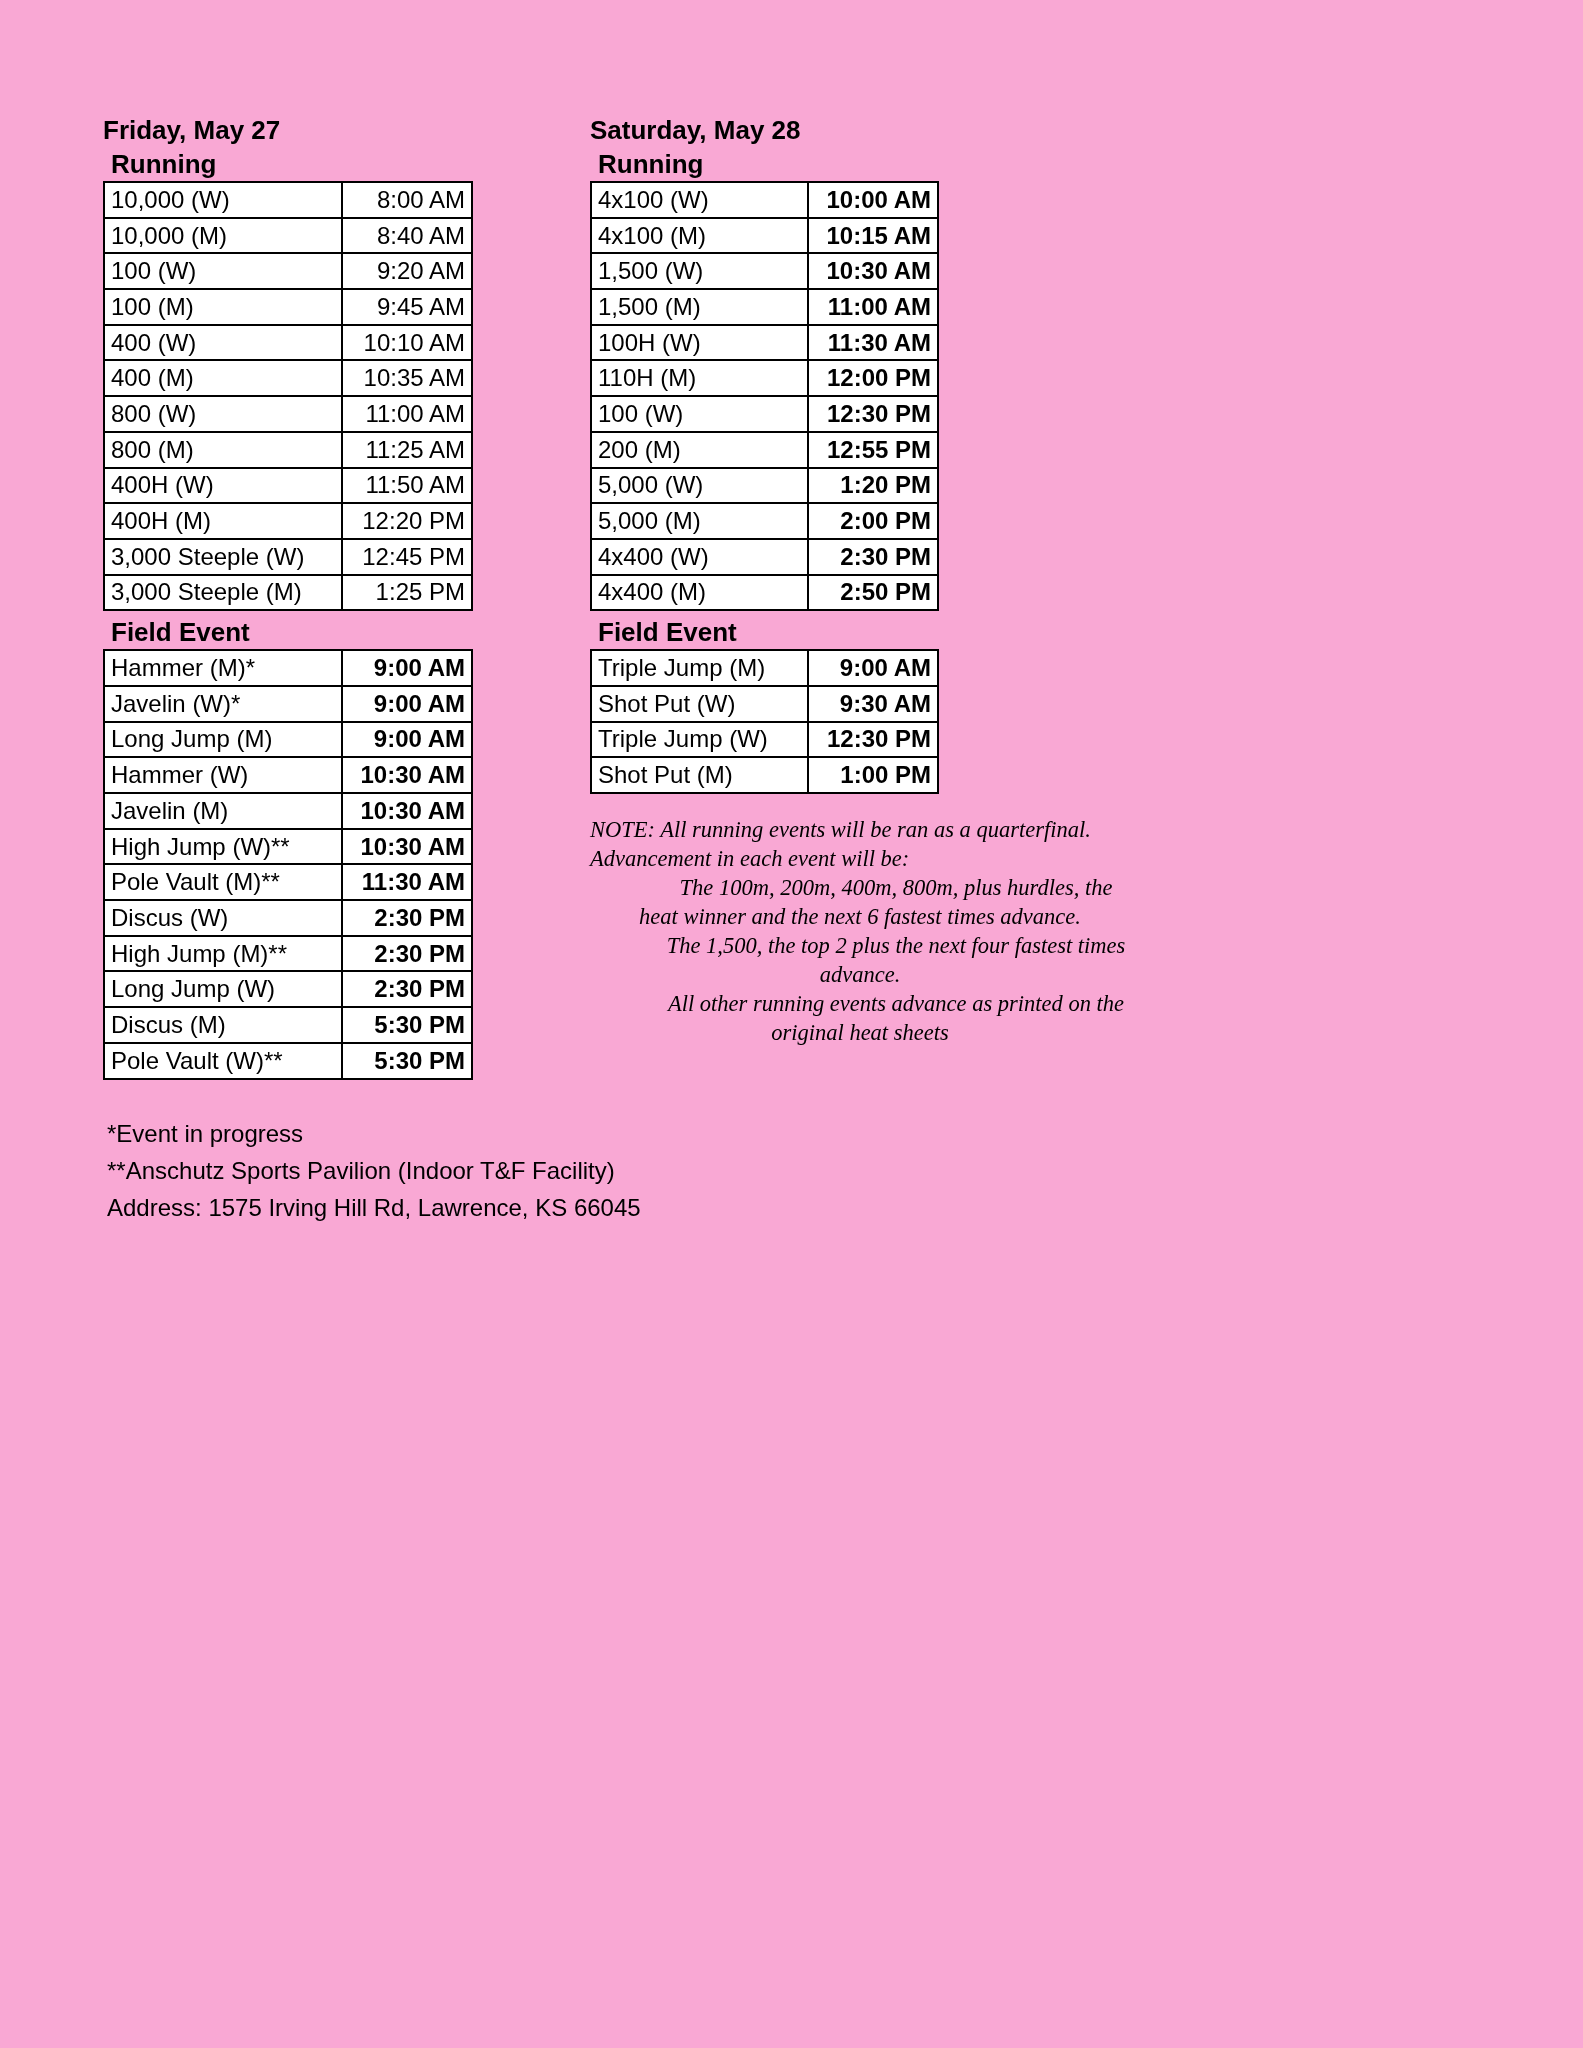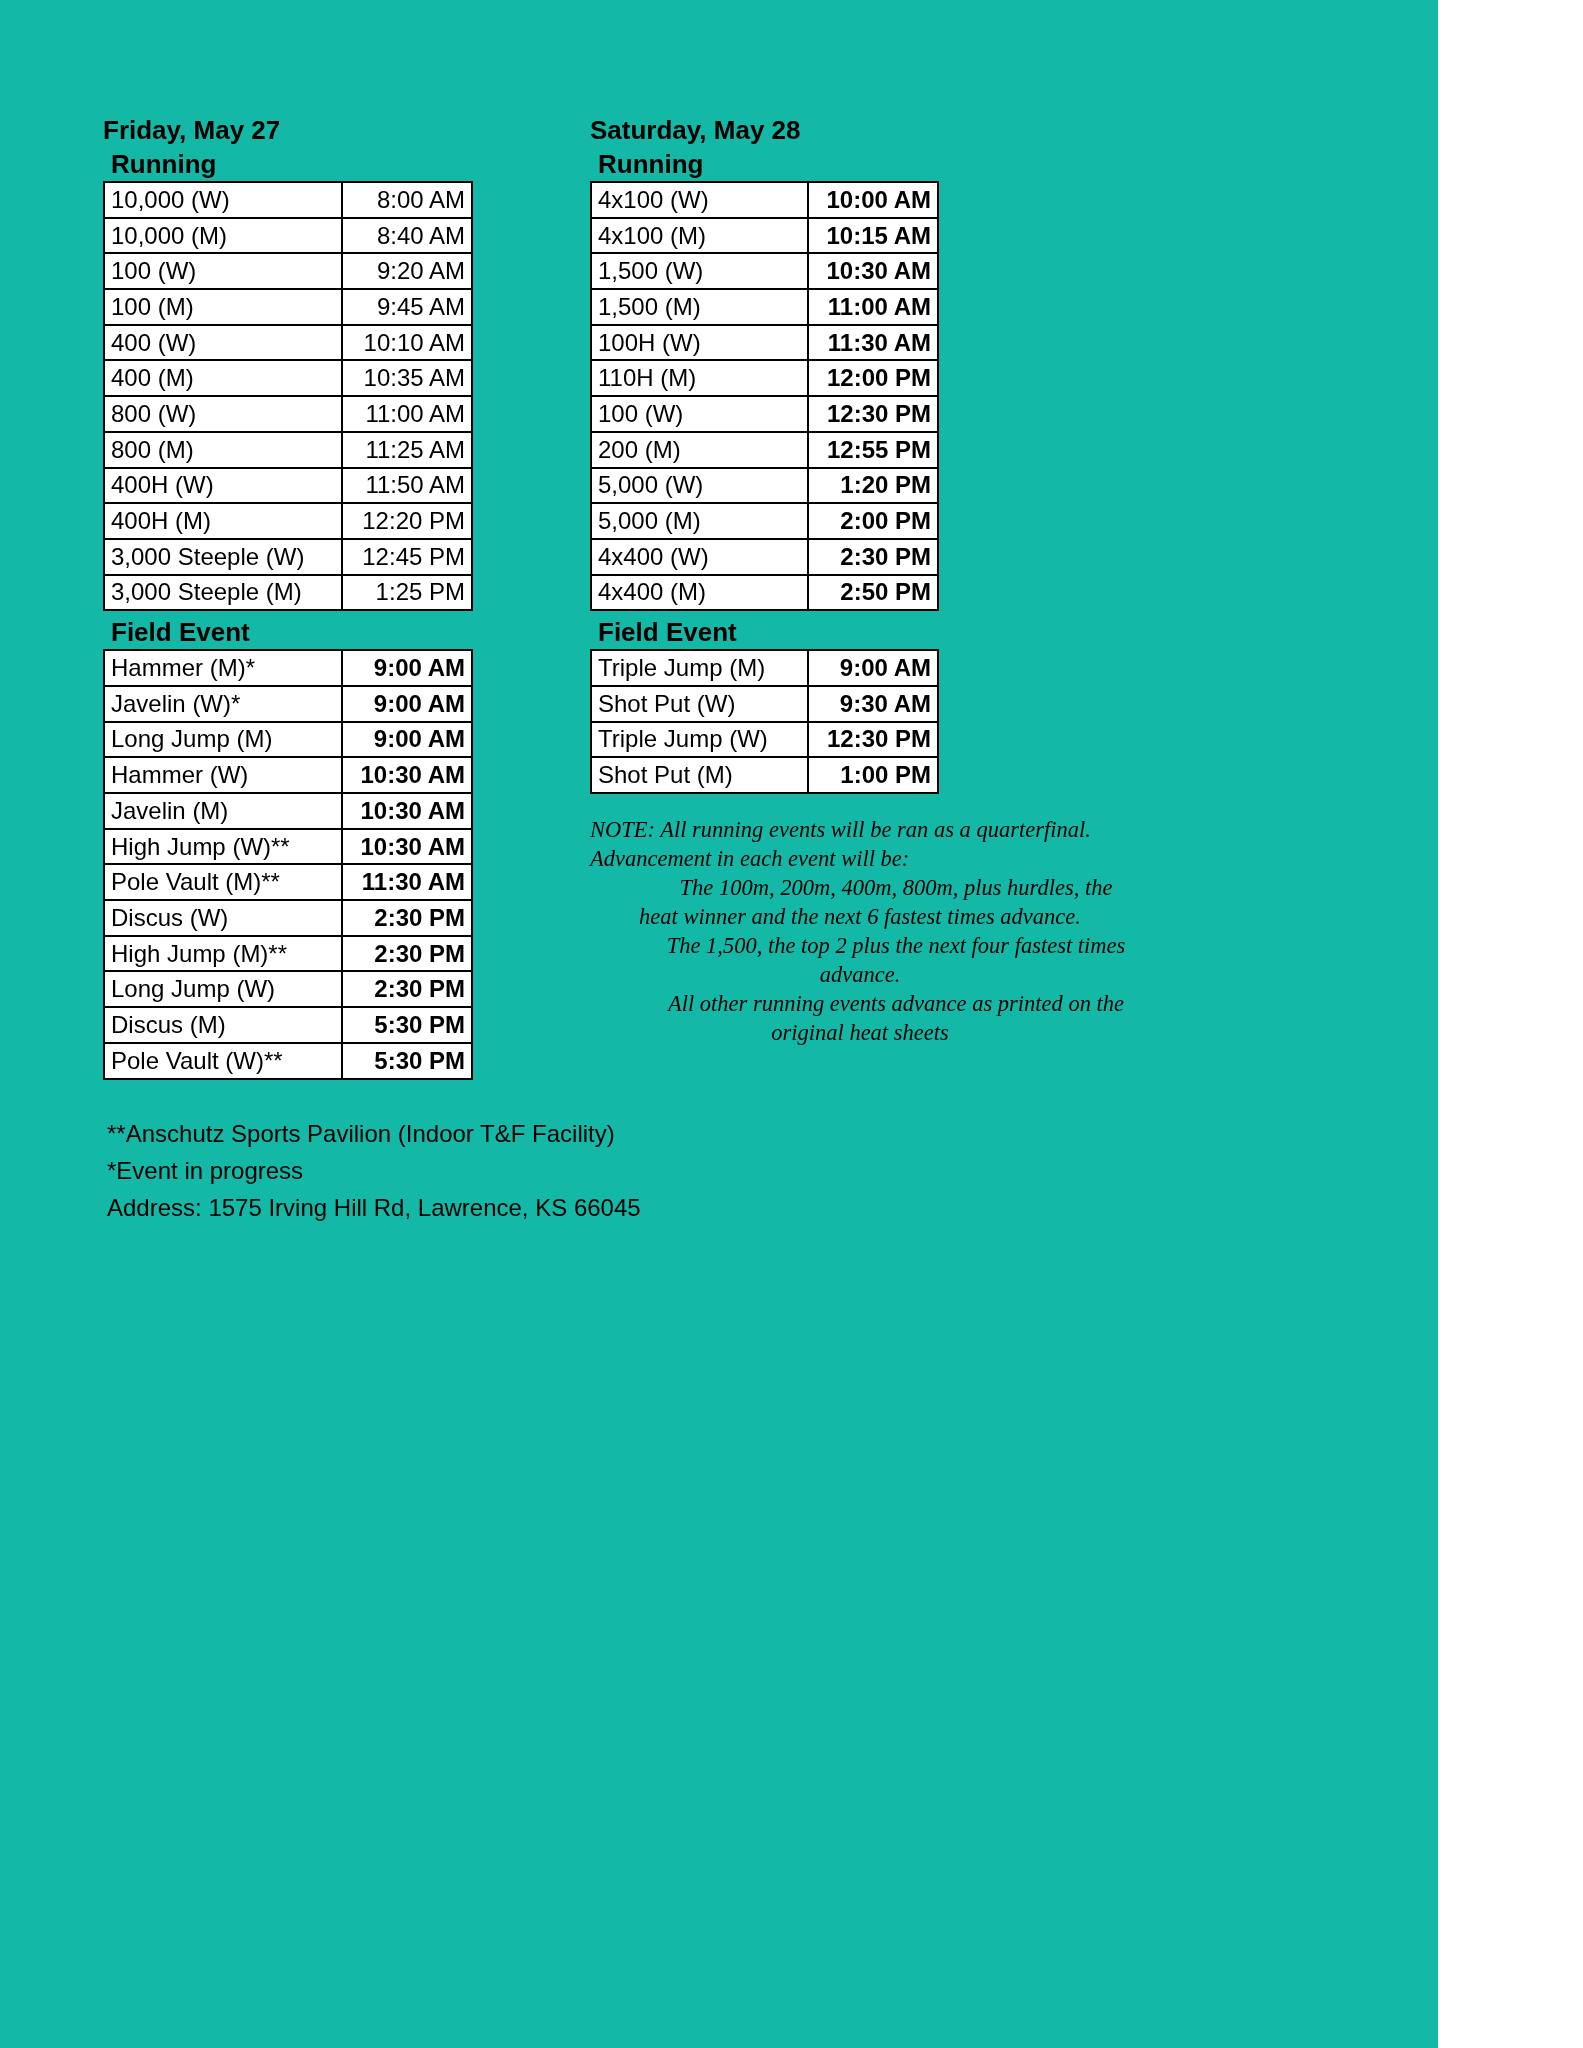--- a/index.html
+++ b/index.html
@@ -4,21 +4,21 @@
 <style>
   * { margin: 0; padding: 0; box-sizing: border-box; }
   html, body { background: #ffffff; }
   body {
     width: 1583px;
     height: 2048px;
     position: relative;
     font-family: "Liberation Sans", sans-serif;
     color: #000000;
   }
-  .page { position: relative; width: 1438px; height: 2048px; background: #14b8a6; }
+  .page { position: relative; width: 1583px; height: 2048px; background: #f9a8d4; }
 
   .day-col { position: absolute; top: 112px; }
   .col-friday   { left: 103px; width: 370px; }
   .col-saturday { left: 578px; width: 540px; padding-left: 12px; }
 
   .day-title {
     font-size: 26px;
     font-weight: bold;
     line-height: 36px;
     letter-spacing: 0;
@@ -292,18 +292,18 @@
 
     <div class="note">
       <p>NOTE: All running events will be ran as a quarterfinal. Advancement in each event will be:</p>
       <p class="indented">The 100m, 200m, 400m, 800m, plus hurdles, the heat winner and the next 6 fastest times advance.</p>
       <p class="indented">The 1,500, the top 2 plus the next four fastest times advance.</p>
       <p class="indented">All other running events advance as printed on the original heat sheets</p>
     </div>
   </div>
 
   <div class="footer">
+    <div>*Event in progress</div>
     <div>**Anschutz Sports Pavilion (Indoor T&amp;F Facility)</div>
-    <div>*Event in progress</div>
     <div>Address: 1575 Irving Hill Rd, Lawrence, KS 66045</div>
   </div>
 
 </div>
 
 </body></html>

